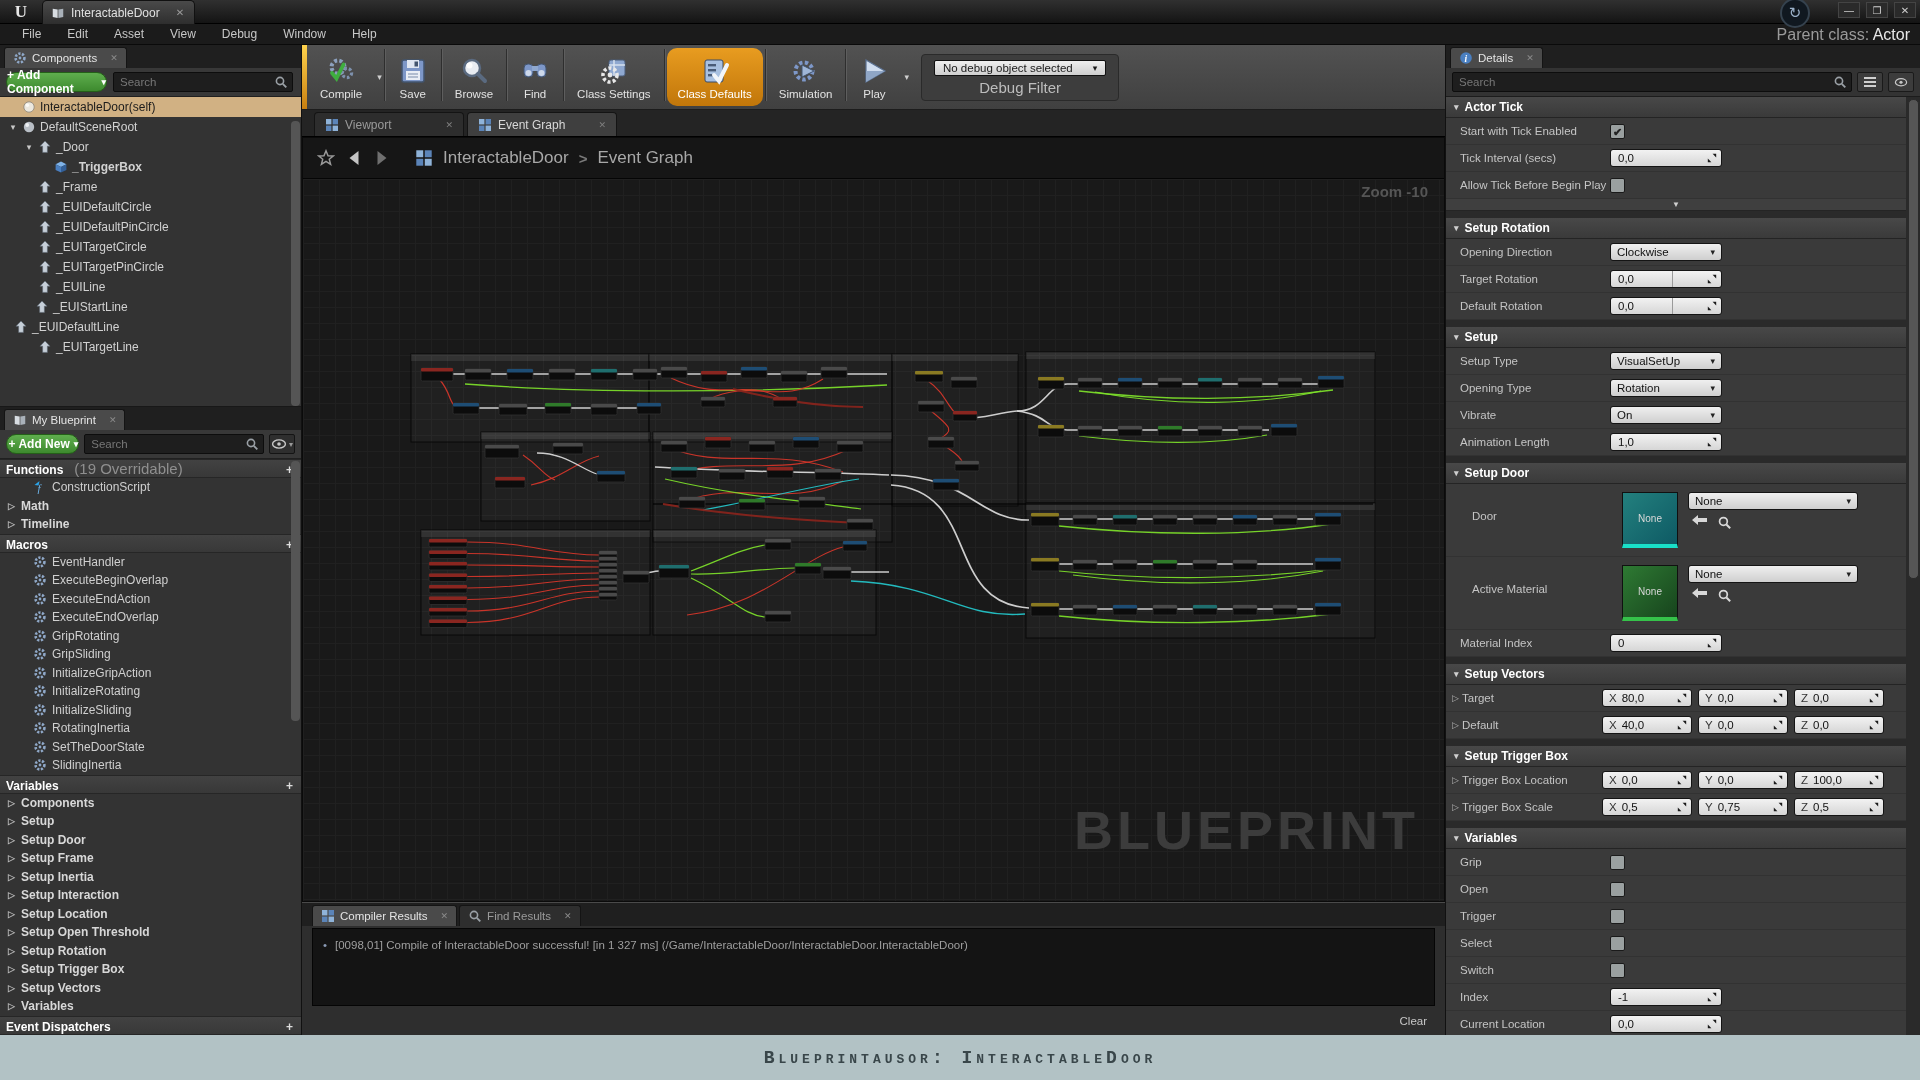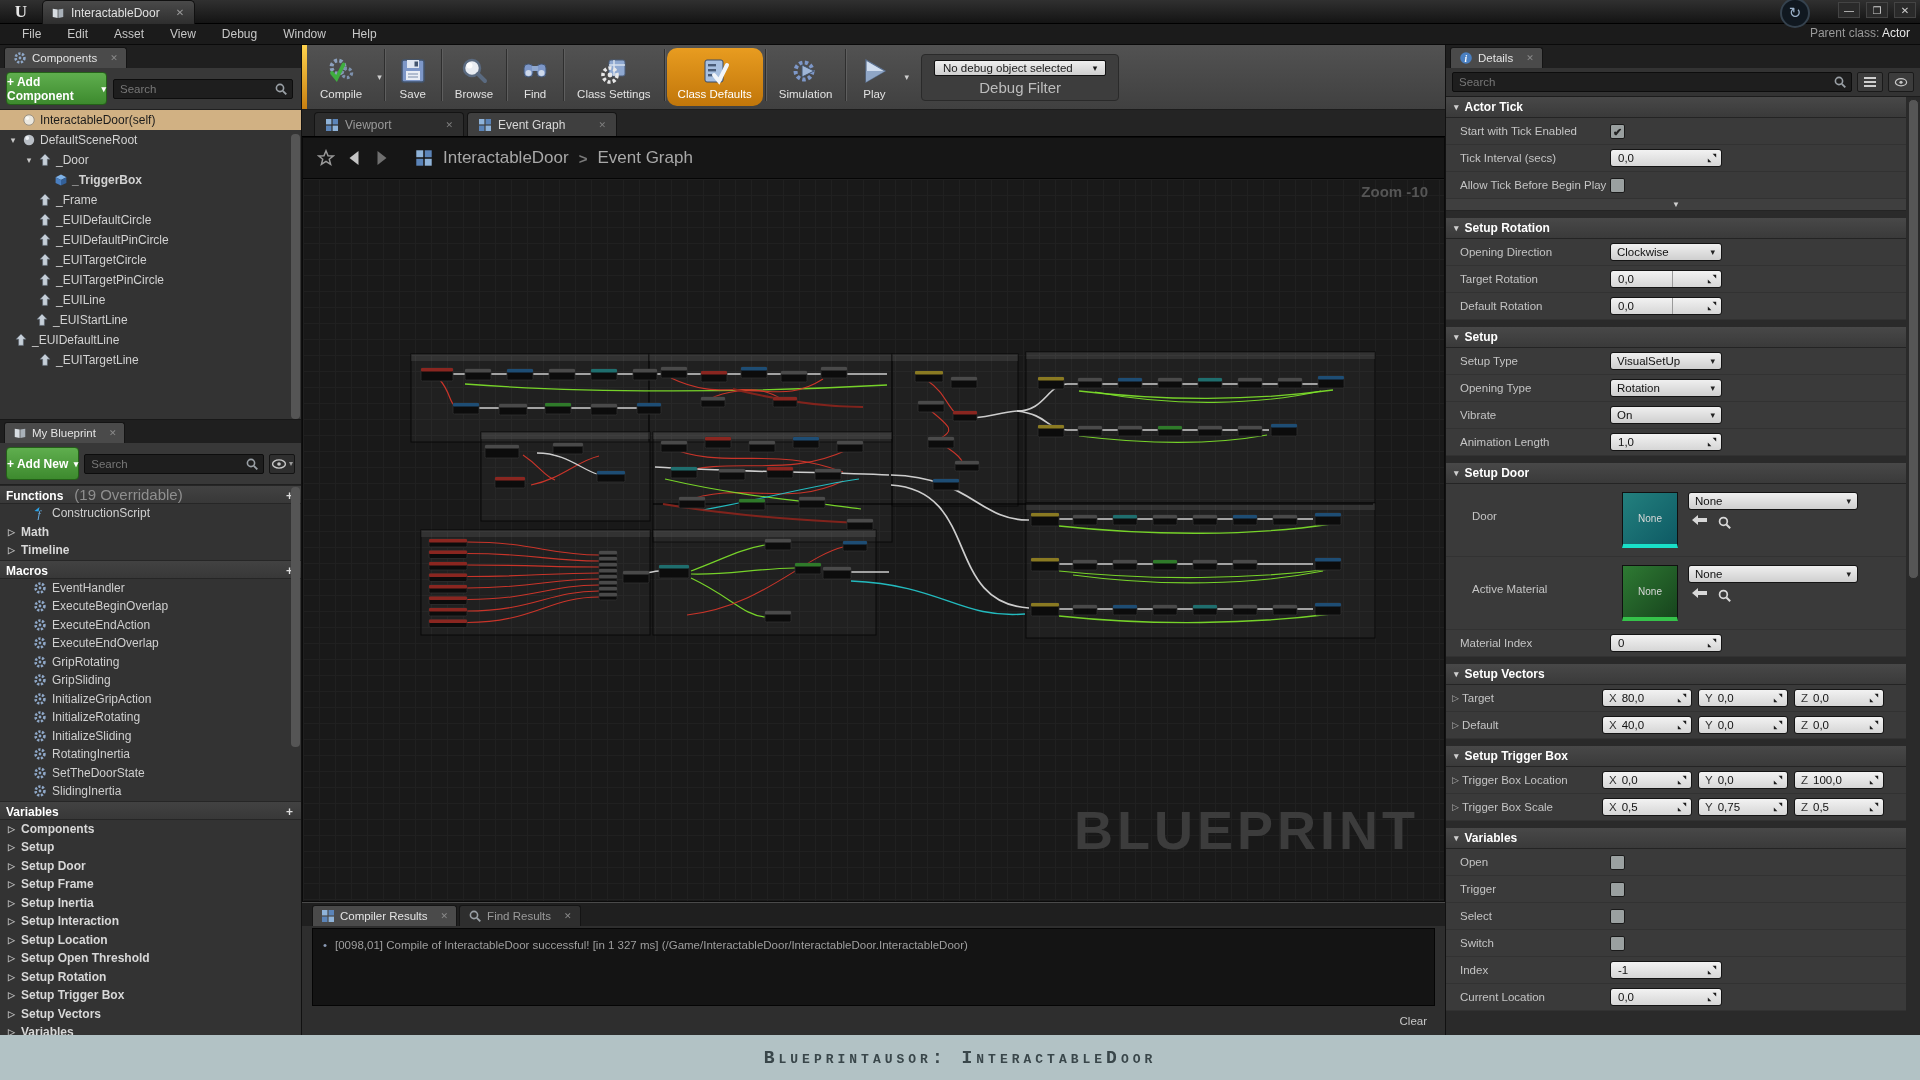--- a/index.html
+++ b/index.html
@@ -16,21 +16,21 @@
   .doc-tab { left:42px; top:0; height:24px; padding:0 10px 0 8px;
     background:linear-gradient(#4a4a4a,#2e2e2e); border:1px solid #111; border-bottom:none;
     border-radius:5px 5px 0 0; display:flex; align-items:center; gap:6px; color:#e0e0e0; }
   .doc-tab .x { color:#9a9a9a; font-size:10px; margin-left:10px; }
   #win-controls { right:4px; top:2px; display:flex; gap:6px; }
   #win-controls span { width:22px; height:16px; text-align:center; line-height:15px;
     color:#cfcfcf; font-size:10px; background:#2a2a2a; border:1px solid #444; }
   #swirl { right:110px; top:-2px; width:30px; height:30px; border-radius:50%;
     background:#101820; border:2px solid #35424e; color:#9ab0c8; text-align:center;
     line-height:26px; font-size:15px; z-index:5; }
-  #parent-class { right:10px; top:26px; color:#9a9a9a; font-size:12px; z-index:5; }
+  #parent-class { right:10px; top:26px; color:#9a9a9a; font-size:16px; z-index:5; }
   #parent-class b { color:#e8e8e8; font-weight:normal; }
 
   
   #menubar { left:0; top:24px; width:1920px; height:21px; background:#1b1b1b;
     border-bottom:1px solid #0a0a0a; display:flex; align-items:center; padding-left:10px; gap:2px; }
   .menu-item { padding:2px 12px; color:#c8c8c8; font-size:12px; }
 
   
   .tabstrip { height:23px; background:#1f1f1f; display:flex; align-items:flex-end; padding-left:4px; gap:2px; }
   .ptab { height:21px; display:flex; align-items:center; gap:5px; padding:0 8px;
@@ -39,22 +39,22 @@
   .ptab.active { background:#4a4a4a; color:#e4e4e4; }
   .ptab .x { font-size:9px; color:#8a8a8a; margin-left:8px; }
   .icon14 { width:14px; height:14px; display:inline-block; flex:none; }
   .icon14 svg, .icon16 svg, .tb-icon svg { width:100%; height:100%; display:block; }
   .searchbox { background:#1e1e1e; border:1px solid #0d0d0d; border-radius:2px;
     display:flex; align-items:center; height:20px; padding:0 4px 0 6px; }
   .searchbox input { flex:1; background:transparent; border:none; outline:none;
     color:#bdbdbd; font-size:11.5px; font-family:inherit; min-width:0; }
   .searchbox input::placeholder { color:#777; }
   .greenbtn { background:linear-gradient(#5fae4e,#3d8a2e); border:1px solid #246018;
-    border-radius:4px; color:#fff; font-weight:bold; font-size:12px;
-    display:flex; align-items:center; justify-content:space-between; gap:4px; height:33px; }
+    border-radius:10px; color:#fff; font-weight:bold; font-size:12px;
+    display:flex; align-items:center; justify-content:flex-end; gap:4px; height:20px; }
 
   
   #left-panel { left:0; top:45px; width:302px; height:990px; background:#2e2e2e;
     border-right:1px solid #111; }
   #components-head { height:23px; }
   #comp-toolbar { display:flex; gap:6px; padding:4px 8px 4px 6px; background:#383838;
     border-bottom:1px solid #202020; align-items:center; }
   #add-component-btn { width:148px; }
   #comp-search { flex:1; }
   #components-tree { background:#333; height:310px; overflow:hidden; position:relative;
@@ -1466,20 +1466,24 @@
               </span>
             </span>
           </div>
         </div>
         <div class="dsec">
           <div class="dsec-head">
             <span class="tri">▾</span>
             <span>Variables</span>
           </div>
           <div class="drow">
+            <span class="dlabel">Grip</span>
+            <span class="cb"></span>
+          </div>
+          <div class="drow">
             <span class="dlabel">Open</span>
             <span class="cb"></span>
           </div>
           <div class="drow">
             <span class="dlabel">Trigger</span>
             <span class="cb"></span>
           </div>
           <div class="drow">
             <span class="dlabel">Select</span>
             <span class="cb"></span>

